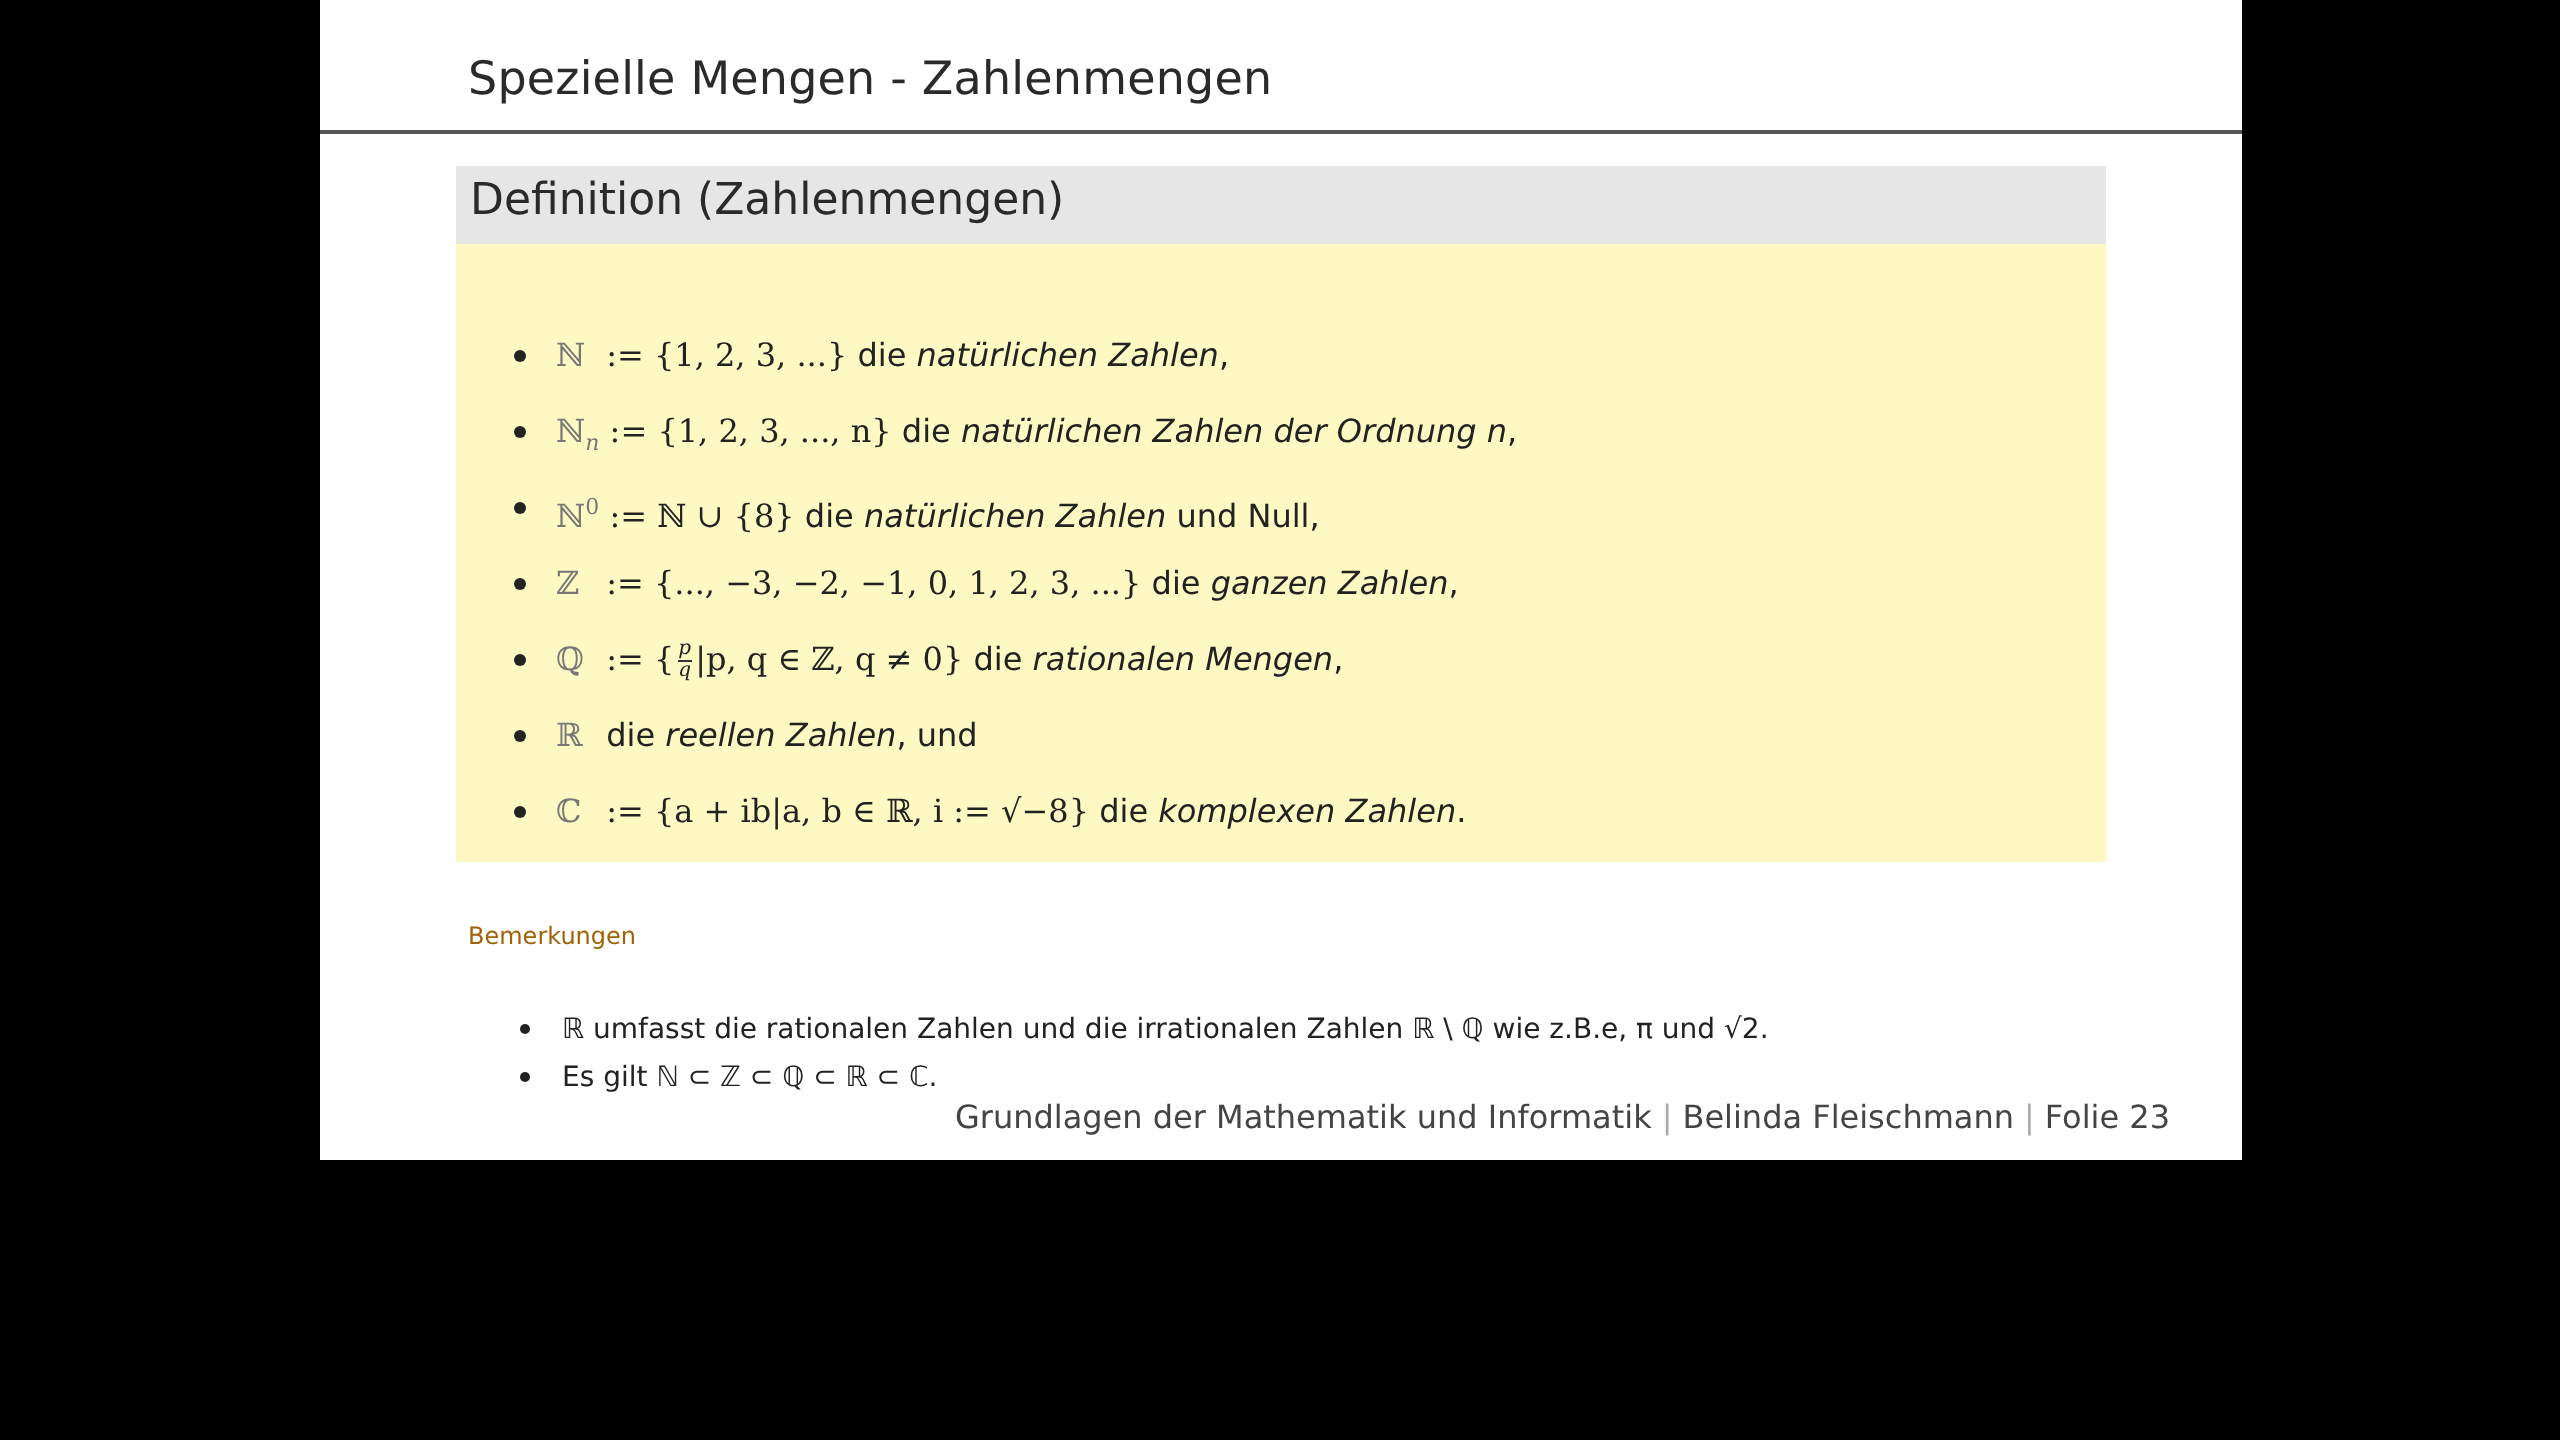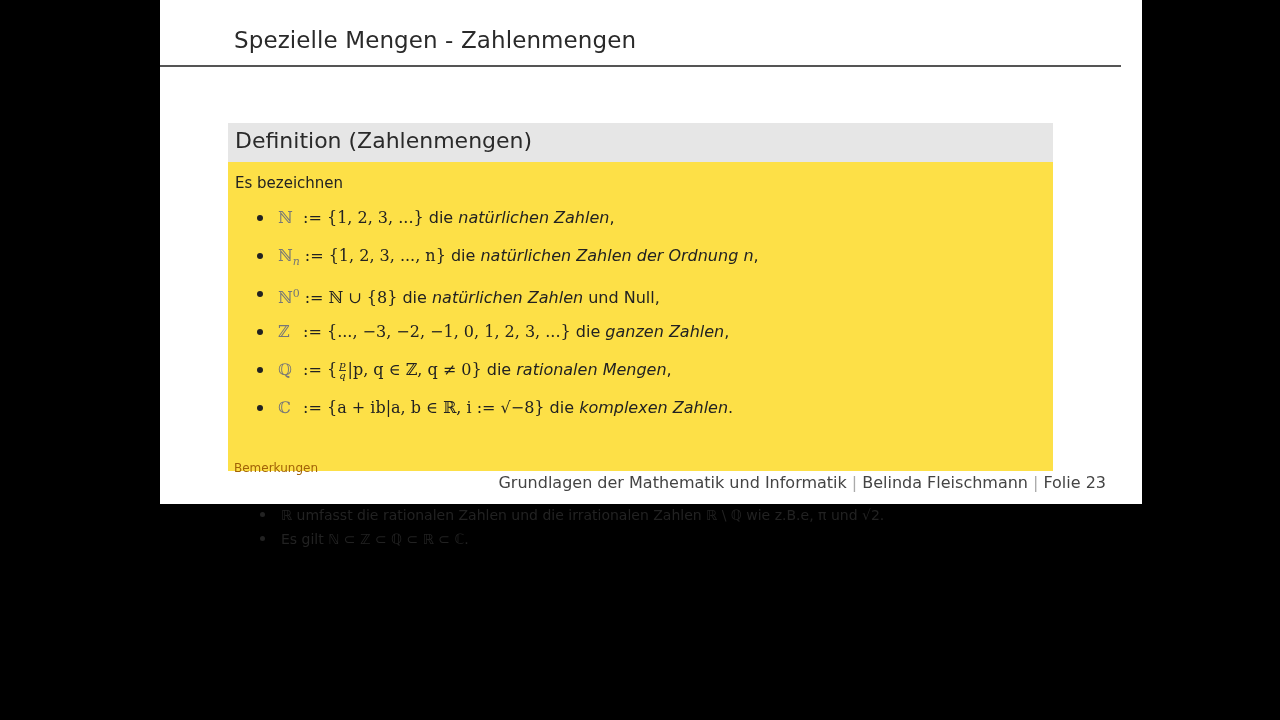--- a/index.html
+++ b/index.html
@@ -3,35 +3,33 @@
   <meta charset="utf-8">
   <style>
     html, body { margin: 0; padding: 0; }
     body {
       width: 1280px; height: 720px; background: #000;
       position: relative; overflow: hidden;
       font-family: "DejaVu Sans", sans-serif;
       color: #222;
     }
     .slide {
-      position: absolute; left: 160px; top: 0; width: 961px; height: 504px;
+      position: absolute; left: 160px; top: 0; width: 961px; height: 580px;
       background: #fff;
-      padding-left: 21px;
     }
     .frame-title {
       position: absolute; left: 74px; top: 27px;
       font-size: 23px; color: #2a2a2a; letter-spacing: 0.1px;
     }
     .header-rule {
       position: absolute; left: 0; top: 65px; width: 961px; height: 2px; background: #555;
     }
     .block {
       position: absolute; left: 68px; top: 83px; width: 825px; height: 348px;
-      background: #fde047;
-      margin-top: 40px;
+      background: #fef9c3;
     }
     .block-title {
       height: 39px; background: #e6e6e6;
       font-size: 22px; color: #2a2a2a; padding-left: 7px; line-height: 36px;
     }
     .block-intro {
       font-size: 15px; padding: 12px 0 0 7px; color: #222;
     }
     .def-list { list-style: none; margin: 0; padding: 0; position: absolute; left: 26px; top: 83px; }
     .def-item {
@@ -61,21 +59,20 @@
   </style>
 </head>
 <body>
 
 <div class="slide">
   <div class="frame-title">Spezielle Mengen - Zahlenmengen</div>
   <div class="header-rule"></div>
 
   <div class="block">
     <div class="block-title">Definition (Zahlenmengen)</div>
-    <div class="block-intro">Es bezeichnen</div>
 
     <ul class="def-list">
       <li class="def-item">
         <span class="bullet"></span>
         <span class="sym">ℕ</span><span class="math"> := {1, 2, 3, ...}</span><span class="txt"> die </span><span class="txt ital">natürlichen Zahlen</span><span class="txt">,</span>
       </li>
       <li class="def-item">
         <span class="bullet"></span>
         <span class="sym"><span>ℕ</span><sub class="ital">n</sub></span><span class="math"> := {1, 2, 3, ..., n}</span><span class="txt"> die </span><span class="txt ital">natürlichen Zahlen der Ordnung n</span><span class="txt">,</span>
       </li>
@@ -89,20 +86,24 @@
       </li>
       <li class="def-item">
         <span class="bullet"></span>
         <span class="sym">ℚ</span><span class="math"> := {</span><span class="frac math">
             <span class="num ital">p</span>
             <span class="ital">q</span>
           </span><span class="math">|p, q ∈ ℤ, q ≠ 0}</span><span class="txt"> die </span><span class="txt ital">rationalen Mengen</span><span class="txt">,</span>
       </li>
       <li class="def-item">
         <span class="bullet"></span>
+        <span class="sym">ℝ</span><span class="txt"> die </span><span class="txt ital">reellen Zahlen</span><span class="txt">, und</span>
+      </li>
+      <li class="def-item">
+        <span class="bullet"></span>
         <span class="sym">ℂ</span><span class="math"> := {a + ib|a, b ∈ ℝ, i := √−8}</span><span class="txt"> die </span><span class="txt ital">komplexen Zahlen</span><span class="txt">.</span>
       </li>
     </ul>
   </div>
 
   <div class="remarks-title">Bemerkungen</div>
   <ul class="remark-list">
     <li class="remark-item">
       <span class="bullet"></span>
       <span>ℝ umfasst die rationalen Zahlen und die irrationalen Zahlen ℝ \ ℚ wie z.B.e, π und √2.</span>

